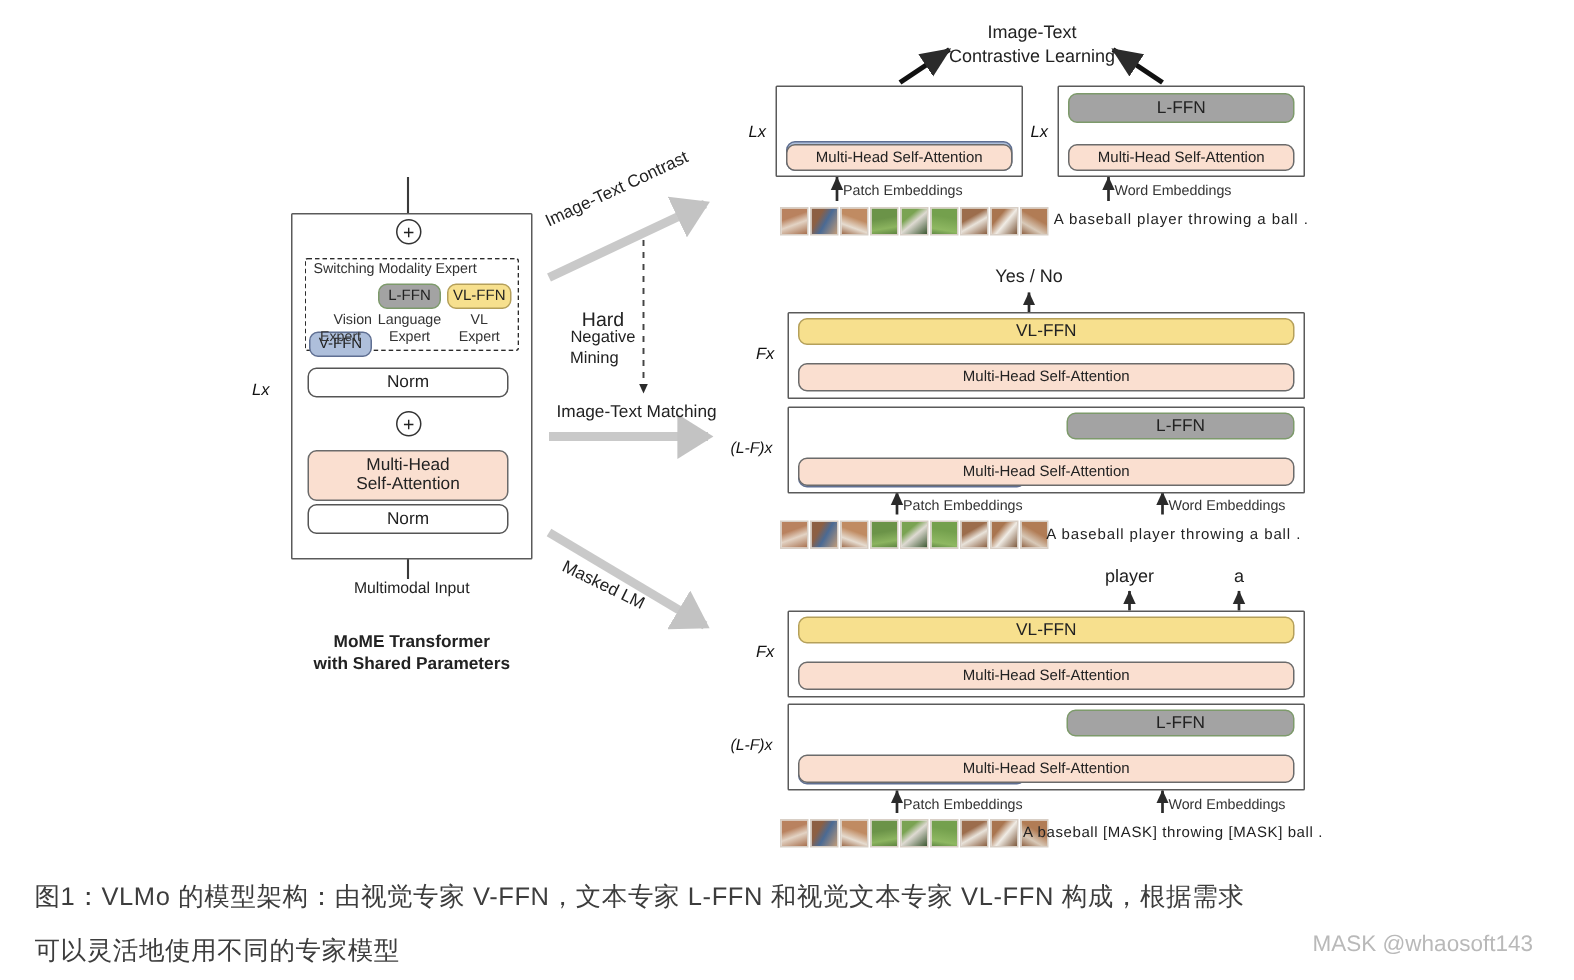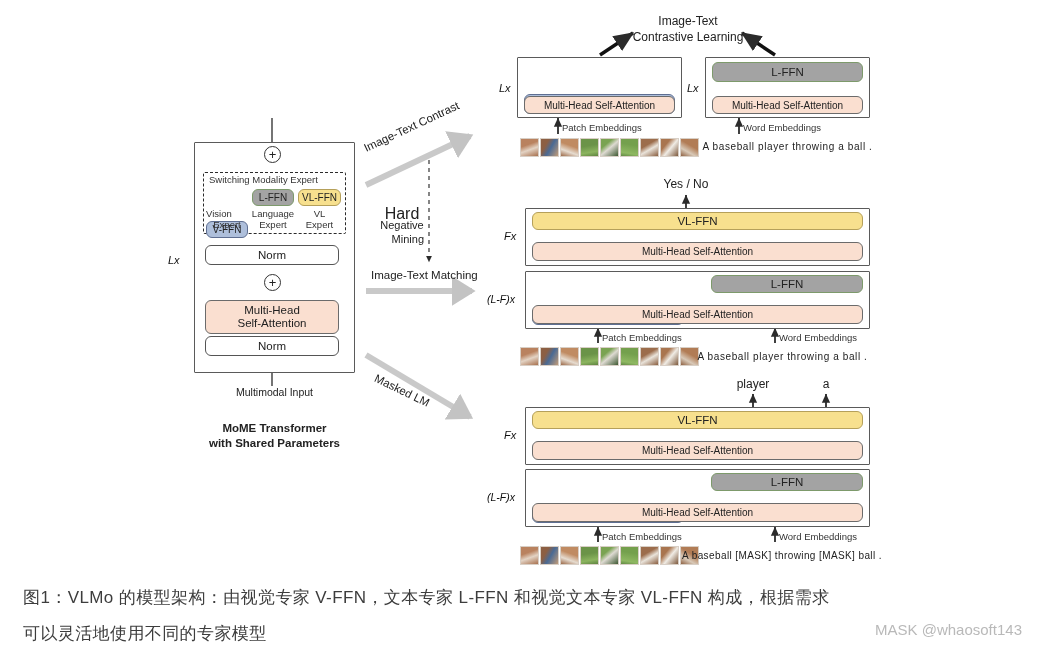--- a/index.html
+++ b/index.html
@@ -139,21 +139,21 @@
 
   <div class="abs ctr plus" style="left:264px;top:146px;">+</div>
 
   <div class="abs dash-box" style="left:203px;top:172px;width:143px;height:62px;"></div>
   <div class="abs lbl-sm" style="left:209px;top:174px;">Switching Modality Expert</div>
 
   <div class="abs ctr rbox vffn" style="left:206px;top:189px;width:42px;height:17px;font-size:10px;">V-FFN</div>
   <div class="abs ctr rbox lffn" style="left:252px;top:189px;width:42px;height:17px;font-size:10px;">L-FFN</div>
   <div class="abs ctr rbox vlffn" style="left:298px;top:189px;width:43px;height:17px;font-size:10px;">VL-FFN</div>
 
-  <div class="abs lbl-sm" style="left:206px;top:208px;width:42px;text-align:left;">Vision</div>
+  <div class="abs lbl-sm" style="left:206px;top:208px;width:42px;text-align:right;">Vision</div>
   <div class="abs lbl-sm" style="left:206px;top:219px;width:42px;text-align:center;">Expert</div>
   <div class="abs lbl-sm" style="left:250px;top:208px;width:46px;text-align:center;">Language</div>
   <div class="abs lbl-sm" style="left:250px;top:219px;width:46px;text-align:center;">Expert</div>
   <div class="abs lbl-sm" style="left:298px;top:208px;width:43px;text-align:center;">VL</div>
   <div class="abs lbl-sm" style="left:298px;top:219px;width:43px;text-align:center;">Expert</div>
 
   <div class="abs ctr rbox" style="left:205px;top:245px;width:134px;height:20px;">Norm</div>
 
   <div class="abs ctr plus" style="left:264px;top:274px;">+</div>
 
@@ -164,23 +164,23 @@
 
   <div class="abs ctr rbox" style="left:205px;top:336px;width:134px;height:20px;">Norm</div>
 
   <div class="abs lbl" style="left:194px;top:386px;width:161px;text-align:center;">Multimodal Input</div>
 
   <div class="abs lbl bold" style="left:184px;top:422px;width:181px;text-align:center;font-size:11.5px;">MoME Transformer</div>
   <div class="abs lbl bold" style="left:184px;top:437px;width:181px;text-align:center;font-size:11.5px;">with Shared Parameters</div>
 
   <div class="abs lbl" style="left:362px;top:143px;transform:rotate(-25deg);transform-origin:left top;font-size:11.5px;">Image-Text Contrast</div>
 
-  <div class="abs lbl" style="left:380px;top:205px;width:44px;text-align:center;font-size:16px;">Hard</div>
+  <div class="abs lbl" style="left:380px;top:205px;width:44px;text-align:center;font-size:13px;">Hard</div>
   <div class="abs lbl" style="left:380px;top:219px;width:44px;text-align:center;font-size:11px;">Negative</div>
-  <div class="abs lbl" style="left:380px;top:233px;width:44px;text-align:right;font-size:11px;">Mining</div>
+  <div class="abs lbl" style="left:380px;top:233px;width:44px;text-align:left;font-size:11px;">Mining</div>
 
   <div class="abs lbl" style="left:371px;top:269px;font-size:11.5px;text-align:right;">Image-Text Matching</div>
 
   <div class="abs lbl" style="left:378px;top:372px;transform:rotate(26deg);transform-origin:left top;font-size:11.5px;">Masked LM</div>
 
   <div class="abs lbl-ttl" style="left:598px;top:14px;width:180px;">Image-Text</div>
   <div class="abs lbl-ttl" style="left:598px;top:30px;width:180px;">Contrastive Learning</div>
 
   <div class="abs panel" style="left:517px;top:57px;width:165px;height:61px;"></div>
   <div class="abs lbl-it" style="left:499px;top:82px;">Lx</div>

